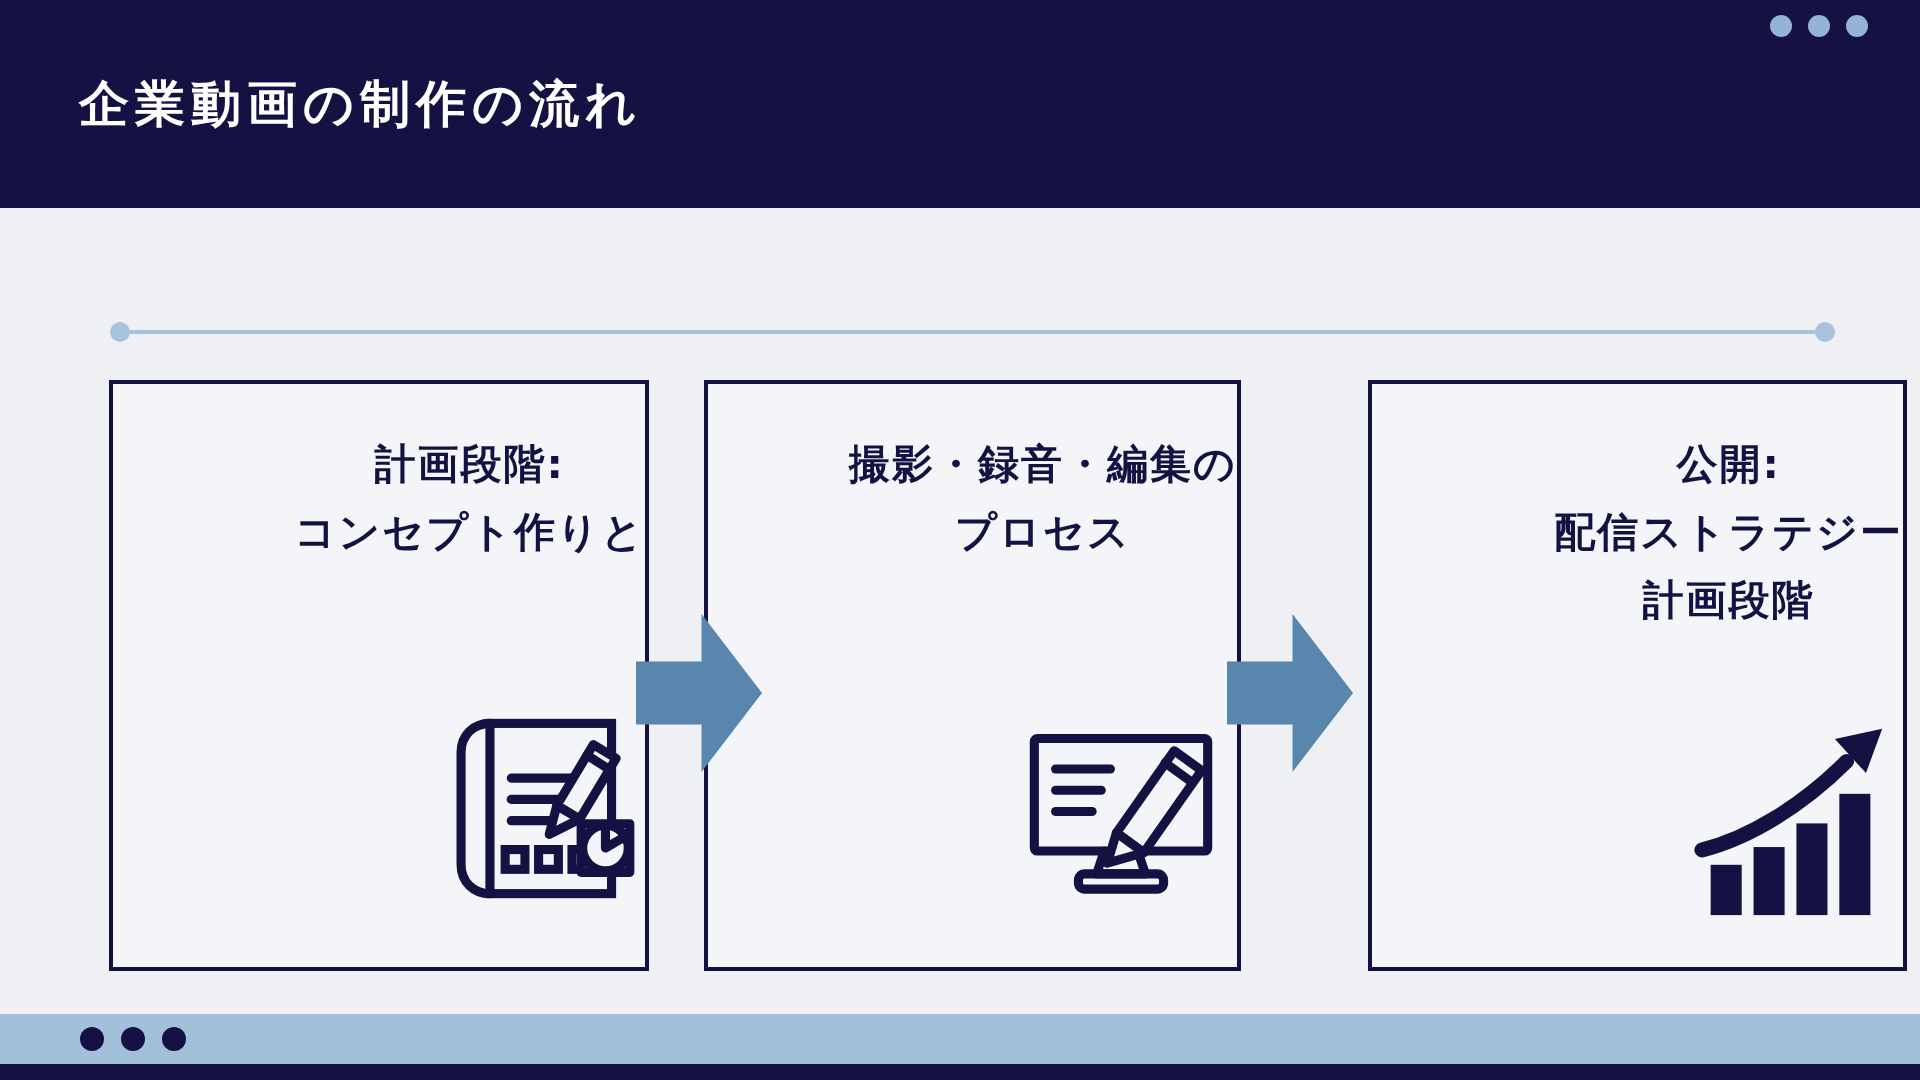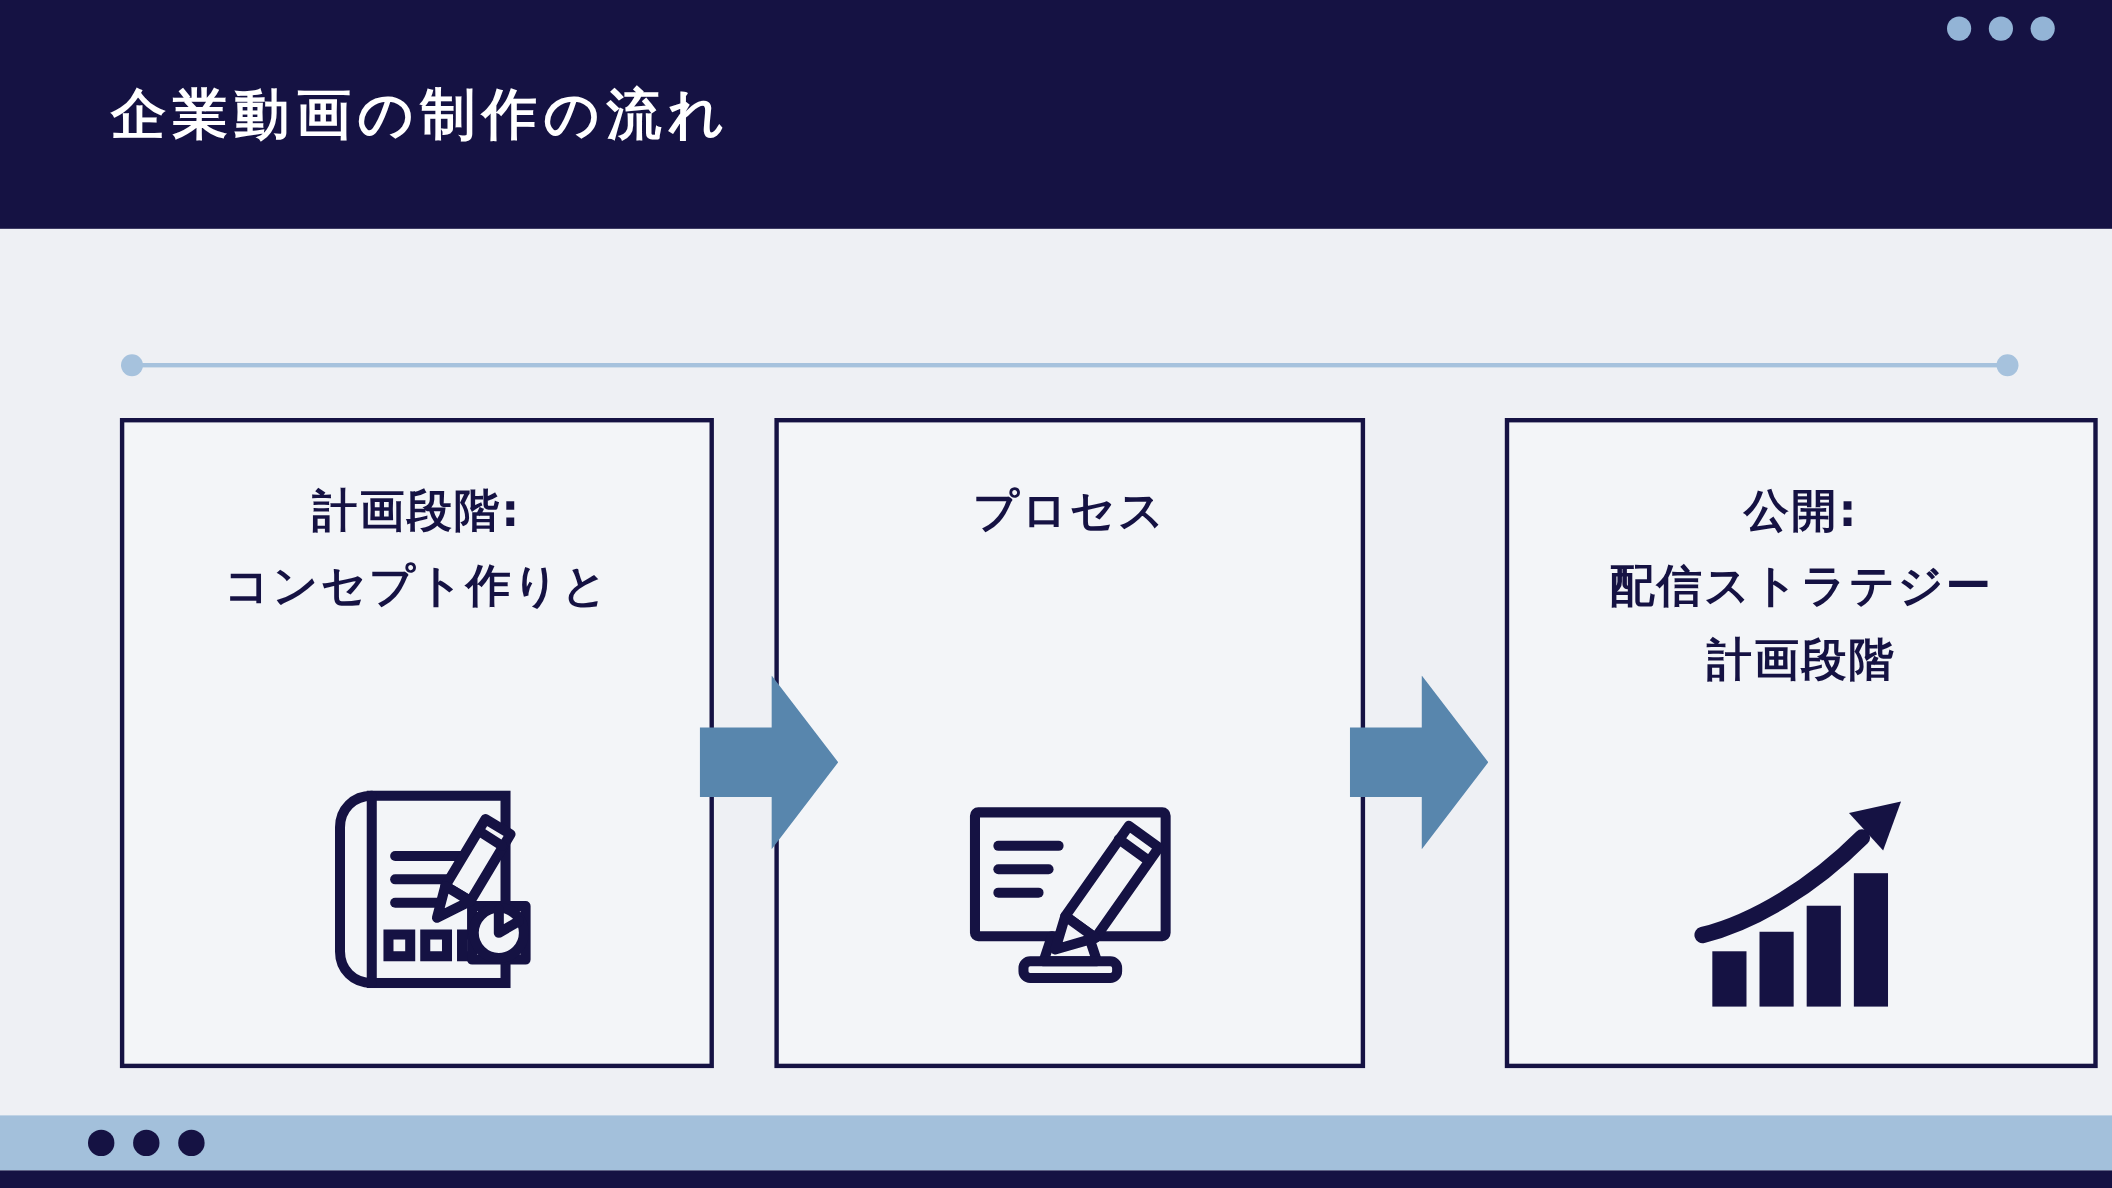--- a/index.html
+++ b/index.html
@@ -12,21 +12,21 @@
     overflow: hidden;
     font-family: "DejaVu Sans", "Liberation Sans", sans-serif;
   }
 
   
   .header {
     position: absolute; top: 0; left: 0;
     width: 100%; height: 208px;
     background: #151243;
     display: flex; align-items: center;
-    padding-left: 101px;
+    padding-left: 79px;
   }
   .title {
     color: #ffffff;
     font-size: 50px;
     font-weight: 800;
     letter-spacing: 6px;
   }
   .header-dots {
     position: absolute; top: 15px; right: 52px;
     display: flex; gap: 16px;
@@ -45,21 +45,21 @@
     background: #a6c2dd; transform: translateY(-50%);
   }
   .tdot.left { left: -8px; }
   .tdot.right { right: -8px; }
 
   
   .step-box {
     position: absolute; top: 380px; height: 591px;
     border: 4px solid #151243;
     background: #f3f5f8;
-    display: flex; flex-direction: column; align-items: center;
+    display: flex; flex-direction: column; align-items: flex-end;
     padding-top: 46px;
     z-index: 1;
   }
   .step-1 { left: 109px;  width: 540px; }
   .step-2 { left: 704px;  width: 537px; }
   .step-3 { left: 1368px; width: 539px; }
   .step-title {
     text-align: center;
     color: #151243;
     font-size: 41px;
@@ -150,20 +150,21 @@
         <line class="s" x1="112" y1="41" x2="126" y2="50"></line>
         <path class="sf" d="M92 74 L87 93 L107 83 Z"></path>
       </svg>
     </div>
   </section>
 
   <div class="flow-arrow arrow-1"></div>
 
   <section class="step-box step-2">
     <div class="step-title">
+      <div>撮影・録音・編集の</div>
       <div>プロセス</div>
     </div>
     <div class="step-icon">
       <svg width="232" height="222" viewBox="0 0 152 146" aria-hidden="true">
 
         <rect class="sq" x="19" y="26" width="114" height="74" rx="2"></rect>
         <line class="s" x1="33" y1="46" x2="69" y2="46"></line>
         <line class="s" x1="33" y1="60" x2="63" y2="60"></line>
         <line class="s" x1="33" y1="74" x2="57" y2="74"></line>
 

